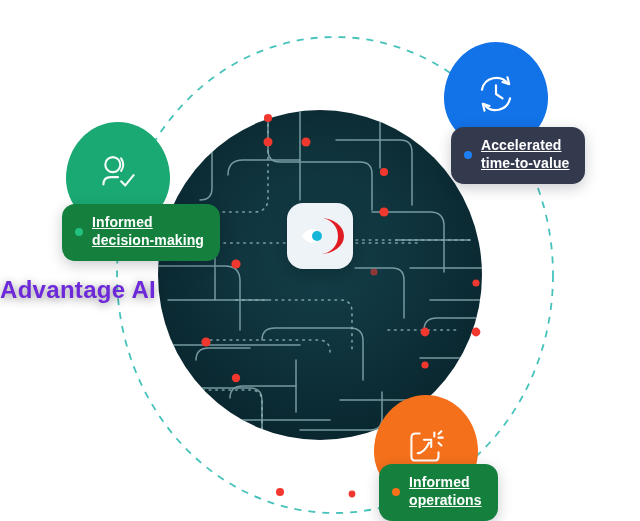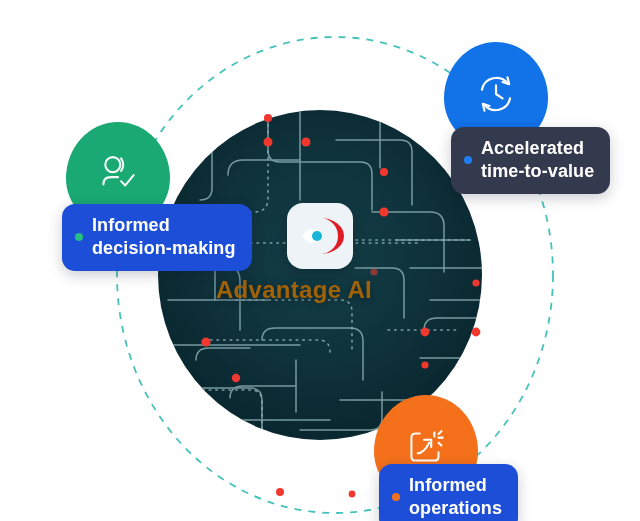--- a/index.html
+++ b/index.html
@@ -26,39 +26,40 @@
     width: 640px;
     height: 521px;
   }
 
   
   .pill {
     position: absolute;
     display: flex;
     align-items: center;
     gap: 9px;
-    background: #1d4ed8;
+    background: #15803d;
     border-radius: 13px;
     padding: 10px 16px 11px 13px;
     box-shadow: 0 4px 14px rgba(16, 24, 40, 0.22);
     z-index: 40;
   }
   .pill .dot {
     width: 8px;
     height: 8px;
     border-radius: 50%;
     flex: 0 0 auto;
   }
   .pill .txt {
     color: #ffffff;
-    font-size: 18px;
+    font-size: 14px;
     font-weight: 700;
     line-height: 1.28;
     letter-spacing: 0.1px;
     white-space: pre-line;
+    text-decoration: underline;
   }
 
   #pill-informed   { left: 62px;  top: 204px; }
   #pill-accelerated{ left: 451px; top: 127px; }
   #pill-optimized  { left: 379px; top: 464px; }
 
   
   #brand-logo {
     position: absolute;
     left: 287px;
@@ -71,22 +72,22 @@
     z-index: 30;
     display: flex;
     align-items: center;
     justify-content: center;
   }
   #brand-title {
     position: absolute;
     left: 0;
     top: 276px;
     width: 588px;
-    text-align: center;
-    color: #a16207;
+    text-align: left;
+    color: #6d28d9;
     font-size: 24px;
     font-weight: 700;
     letter-spacing: 0.3px;
     z-index: 30;
     text-shadow: 0 2px 10px rgba(0,0,0,0.45);
   }
   
   .badge {
     position: absolute;
     border-radius: 50% 50% 44% 44% / 54% 54% 46% 46%;

